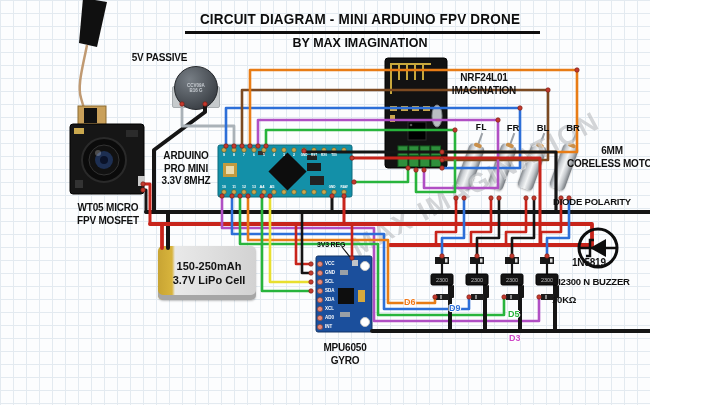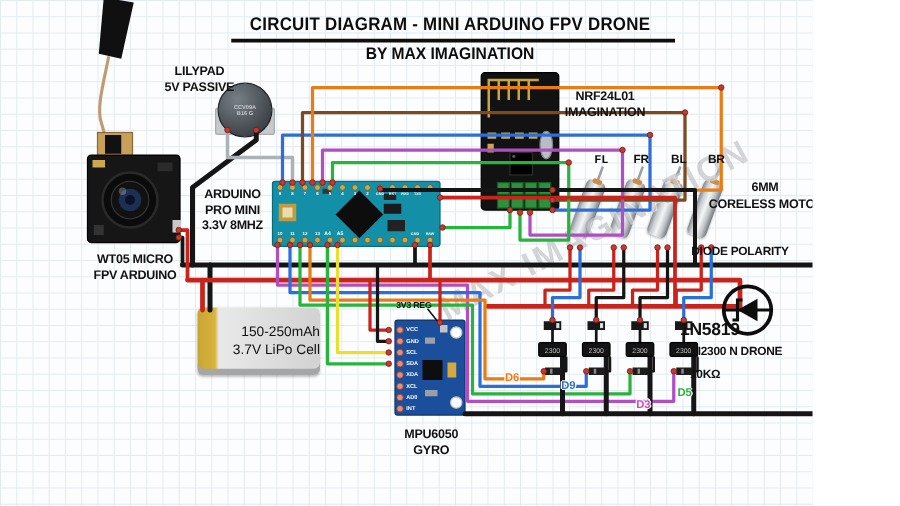--- a/index.html
+++ b/index.html
@@ -22,21 +22,21 @@
   .byline{position:absolute;left:0;top:36px;width:720px;text-align:center;font-weight:bold;
          font-size:12.5px;color:#0d0d0d;z-index:7;transform:scaleY(1.08);}
   .rule{position:absolute;left:185px;top:31px;width:355px;height:2.5px;background:#0d0d0d;z-index:7;}
   .watermark{position:absolute;left:330px;top:140px;width:400px;z-index:4;
          font-weight:bold;font-size:27px;letter-spacing:2px;color:rgba(125,130,138,0.33);
          text-shadow:1px 1px 1px rgba(255,255,255,0.65);transform:rotate(-28deg);white-space:nowrap;}
   .battery{position:absolute;left:158px;top:246px;width:98px;height:54px;border-radius:5px;
          background:linear-gradient(90deg,#c8a433 0px,#d8b43c 14px,#e9e9e9 17px,#d2d2d2 100%);
          box-shadow:inset 0 -5px 0 #a6a6a6, 0 1px 2px rgba(0,0,0,0.25);z-index:1;
          display:flex;flex-direction:column;justify-content:center;}
-  .battery .bt{margin-left:4px;text-align:right;font-weight:normal;font-size:11px;line-height:14px;color:#111;}
+  .battery .bt{margin-left:4px;text-align:center;font-weight:bold;font-size:11px;line-height:14px;color:#111;}
   .buzzer-base{position:absolute;left:172px;top:86px;width:46px;height:20px;background:#c6cacc;
          border:1px solid #a8adb0;border-radius:2px;z-index:1;}
   .buzzer{position:absolute;left:174px;top:66px;width:42px;height:42px;border-radius:50%;z-index:2;
          background:radial-gradient(circle at 35% 30%,#777e85,#41464c 70%,#2e3237);
          border:1px solid #23262a;display:flex;flex-direction:column;justify-content:center;}
   .buzzer .bm{text-align:center;font-size:4.5px;line-height:5.5px;color:#c8cdd2;font-weight:bold;}
   .motor{position:absolute;width:16px;height:46px;transform:rotate(20deg);z-index:1;
          background:linear-gradient(90deg,#83888d 0%,#c9cdd1 22%,#f3f5f6 48%,#c2c6ca 74%,#74797e 100%);
          border-radius:3px/5px;box-shadow:0 1px 2px rgba(0,0,0,0.3);}
   .motor::before{content:'';position:absolute;left:6.5px;top:-13px;width:2.5px;height:13px;background:#9aa0a6;}
@@ -331,59 +331,58 @@
         <circle cx="512" cy="256" r="2.2"></circle>
       <circle cx="547" cy="256" r="2.2"></circle>
       <circle cx="143" cy="184" r="2.2"></circle>
         <circle cx="143" cy="190" r="2.2"></circle>
       <circle cx="182" cy="104" r="2.2"></circle>
         <circle cx="205" cy="104" r="2.2"></circle>
     </g>
   </svg>
 
   <div class="lbl" style="left:112px;top:52px;width:95px;">
-    <div>LILYPAD</div>
     <div>5V PASSIVE</div>
   </div>
 
   <div class="lbl" style="left:158px;top:150px;width:56px;">
     <div>ARDUINO</div>
     <div>PRO MINI</div>
     <div>3.3V 8MHZ</div>
   </div>
 
   <div class="lbl" style="left:56px;top:202px;width:104px;">
     <div>WT05 MICRO</div>
-    <div>FPV ARDUINO</div>
+    <div>FPV MOSFET</div>
   </div>
 
   <div class="lbl" style="left:445px;top:72px;width:78px;">
     <div>NRF24L01</div>
     <div>IMAGINATION</div>
   </div>
 
   <div class="lbl" style="left:470px;top:122px;width:22px;font-size:9.5px;font-family:Liberation Mono, monospace;">FL</div>
   <div class="lbl" style="left:502px;top:122px;width:22px;font-size:9.5px;">FR</div>
   <div class="lbl" style="left:532px;top:122px;width:22px;font-size:9.5px;">BL</div>
   <div class="lbl" style="left:562px;top:122px;width:22px;font-size:9.5px;">BR</div>
 
   <div class="lbl" style="left:567px;top:145px;width:90px;font-size:10px;">
     <div>6MM</div>
     <div>CORELESS MOTORS</div>
   </div>
 
   <div class="lbl" style="left:536px;top:196px;width:112px;font-size:9.5px;">DIODE POLARITY</div>
-  <div class="lbl lbl-left" style="left:544px;top:257px;width:60px;font-size:14px;">1N5819</div>
-  <div class="lbl lbl-left" style="left:552px;top:276px;width:110px;font-size:9.5px;">SI2300 N DRONE</div>
+  <div class="lbl lbl-left" style="left:572px;top:257px;width:60px;font-size:10px;">1N5819</div>
+  <div class="lbl lbl-left" style="left:552px;top:276px;width:110px;font-size:9.5px;">SI2300 N BUZZER</div>
   <div class="lbl lbl-left" style="left:552px;top:294px;width:60px;font-size:9.5px;">10KΩ</div>
 
   <div class="gate" style="left:404px;top:297px;color:#f07818;">D6</div>
   <div class="gate" style="left:449px;top:303px;color:#2d6fd8;">D9</div>
-  <div class="gate" style="left:500px;top:309px;color:#28b43c;padding-left:42px;">D5</div>
-  <div class="gate" style="left:509px;top:318px;color:#cf49c8;">D3</div>
+  <div class="gate" style="left:466px;top:309px;color:#28b43c;padding-left:42px;">D5</div>
+  <div class="gate" style="left:509px;top:333px;color:#cf49c8;">D3</div>
 
   <div class="lbl" style="left:303px;top:342px;width:84px;">
     <div>MPU6050</div>
     <div>GYRO</div>
   </div>
   <div class="lbl lbl-left" style="left:317px;top:239px;width:44px;font-size:7px;">3V3 REG</div>
 
   <span class="pin-t" style="left:325px;top:261px;font-size:4.5px;">VCC</span>
   <span class="pin-t" style="left:325px;top:270px;font-size:4.5px;">GND</span>
   <span class="pin-t" style="left:325px;top:279px;font-size:4.5px;">SCL</span>

